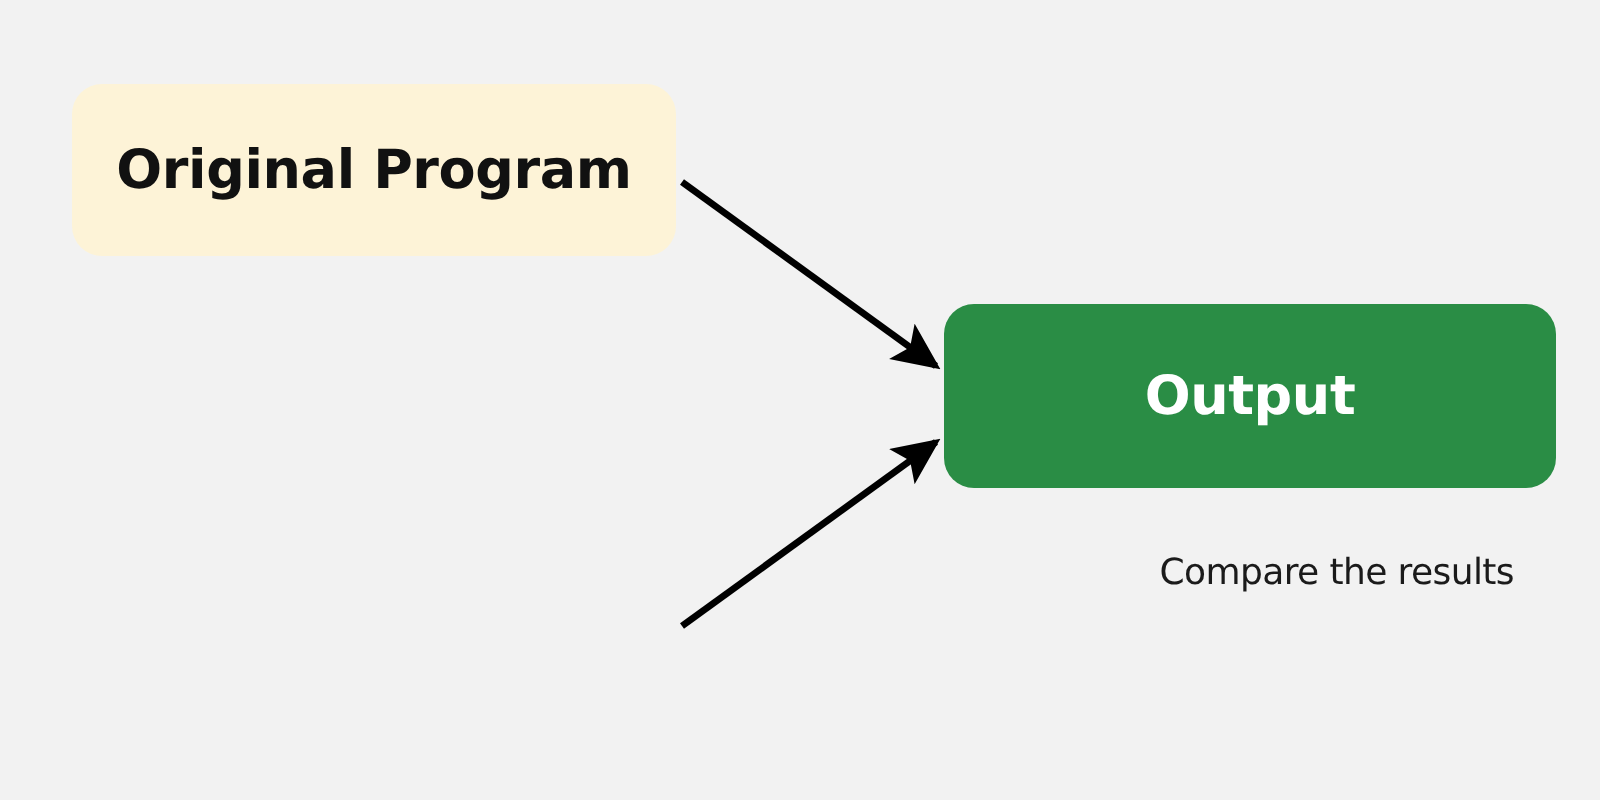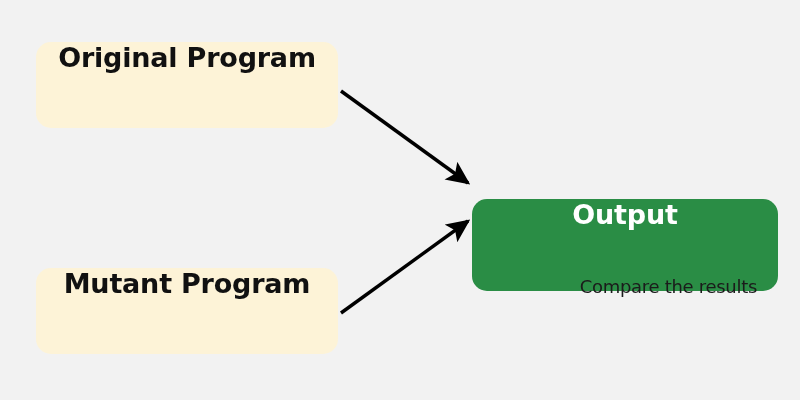--- a/index.html
+++ b/index.html
@@ -15,20 +15,21 @@
   }
   #canvas {
     position: relative;
     width: 800px;
     height: 400px;
     background: #f2f2f2;
   }
   .node {
     position: absolute;
     display: flex;
+    align-items: center;
     justify-content: center;
     box-sizing: border-box;
   }
   .node-label {
     font-weight: bold;
     letter-spacing: -0.2px;
     white-space: nowrap;
   }
   .node-original {
     left: 36px;
@@ -51,21 +52,20 @@
     color: #111111;
     font-size: 27px;
   }
   .node-output {
     left: 472px;
     top: 152px;
     width: 306px;
     height: 92px;
     background: #2a8d45;
     border-radius: 15px;
-    margin-top: 47px;
   }
   .node-output .node-label {
     color: #ffffff;
     font-size: 27px;
   }
   #edges {
     position: absolute;
     left: 0;
     top: 0;
     width: 800px;
@@ -100,23 +100,20 @@
       </marker>
     </defs>
     <line x1="341" y1="91" x2="468" y2="183" stroke="#000000" stroke-width="3.4" marker-end="url(#arrowhead)"></line>
     <line x1="341" y1="313" x2="468" y2="221" stroke="#000000" stroke-width="3.4" marker-end="url(#arrowhead)"></line>
   </svg>
 
   <div class="node node-original">
     <span class="node-label">Original Program</span>
   </div>
 
-  <div class="node node-mutant">
-    <span class="node-label">Mutant Program</span>
-  </div>
 
   <div class="node node-output">
     <span class="node-label">Output</span>
   </div>
 
   <div class="caption">
     <span class="caption-line">Compare the results</span>
   </div>
 
 </div>

